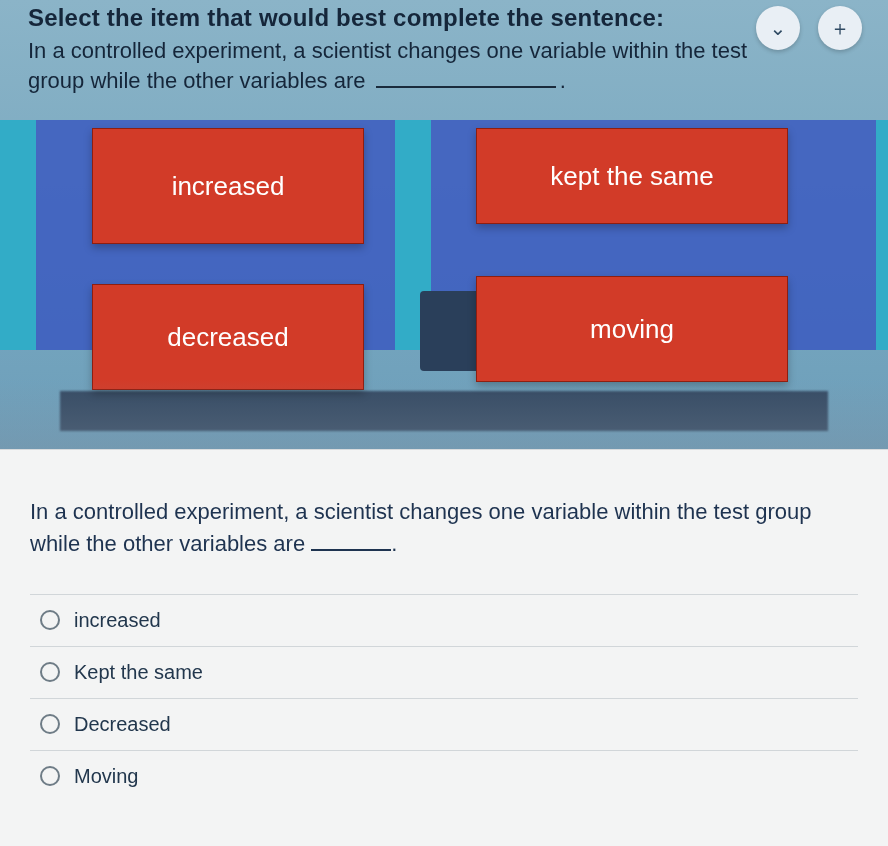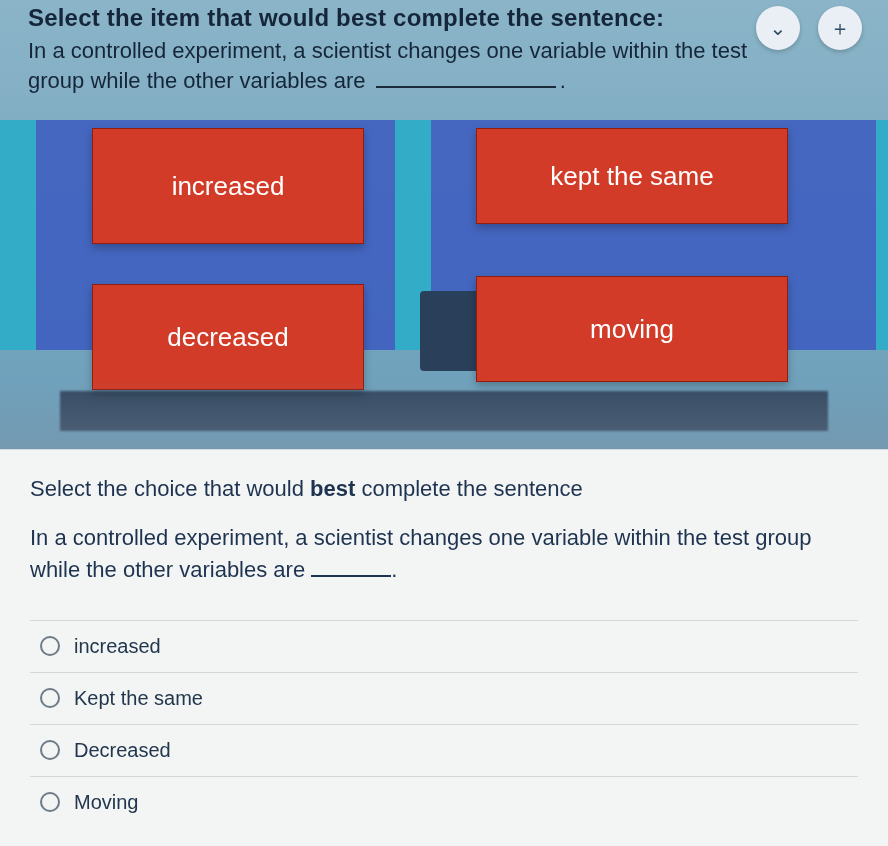--- a/index.html
+++ b/index.html
@@ -146,23 +146,20 @@
     </div>
     <div class="card card-c">
       <span>decreased</span>
     </div>
     <div class="card card-d">
       <span>moving</span>
     </div>
   </div>
 
   <div class="lower">
-    <div class="prompt">
-      <span>Select the choice that would </span><b>best</b><span> complete the sentence</span>
-    </div>
     <div class="sentence">
       <span>In a controlled experiment, a scientist changes one variable within the test group while the other variables are </span><span class="blank2"></span><span>.</span>
     </div>
     <div class="gap"></div>
 
     <div class="options">
       <label class="opt">
         <span class="radio"></span>
         <span>increased</span>
       </label>

